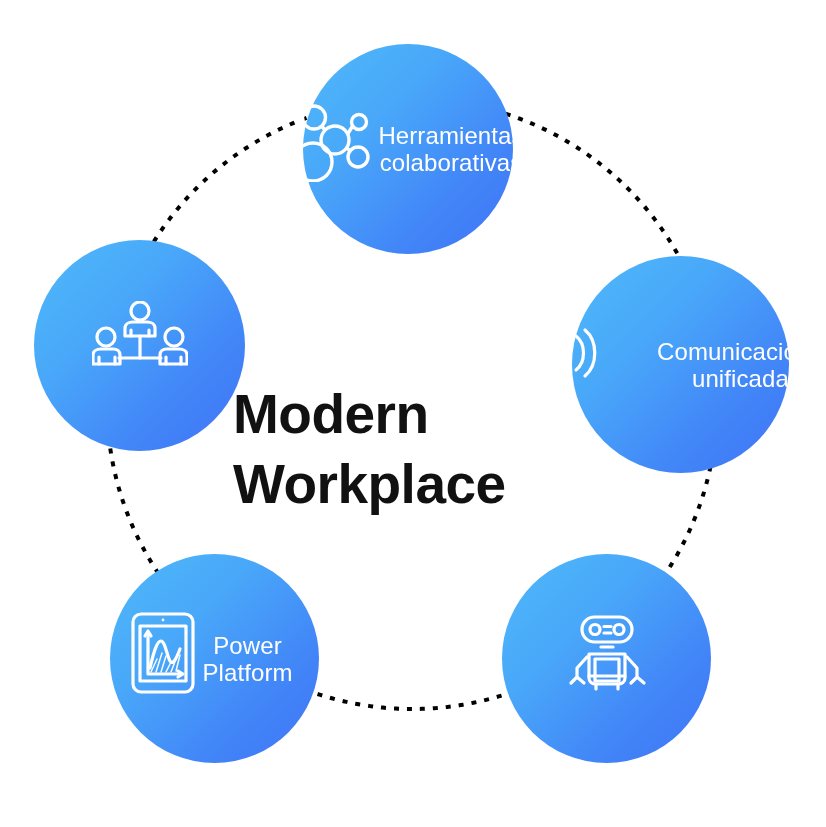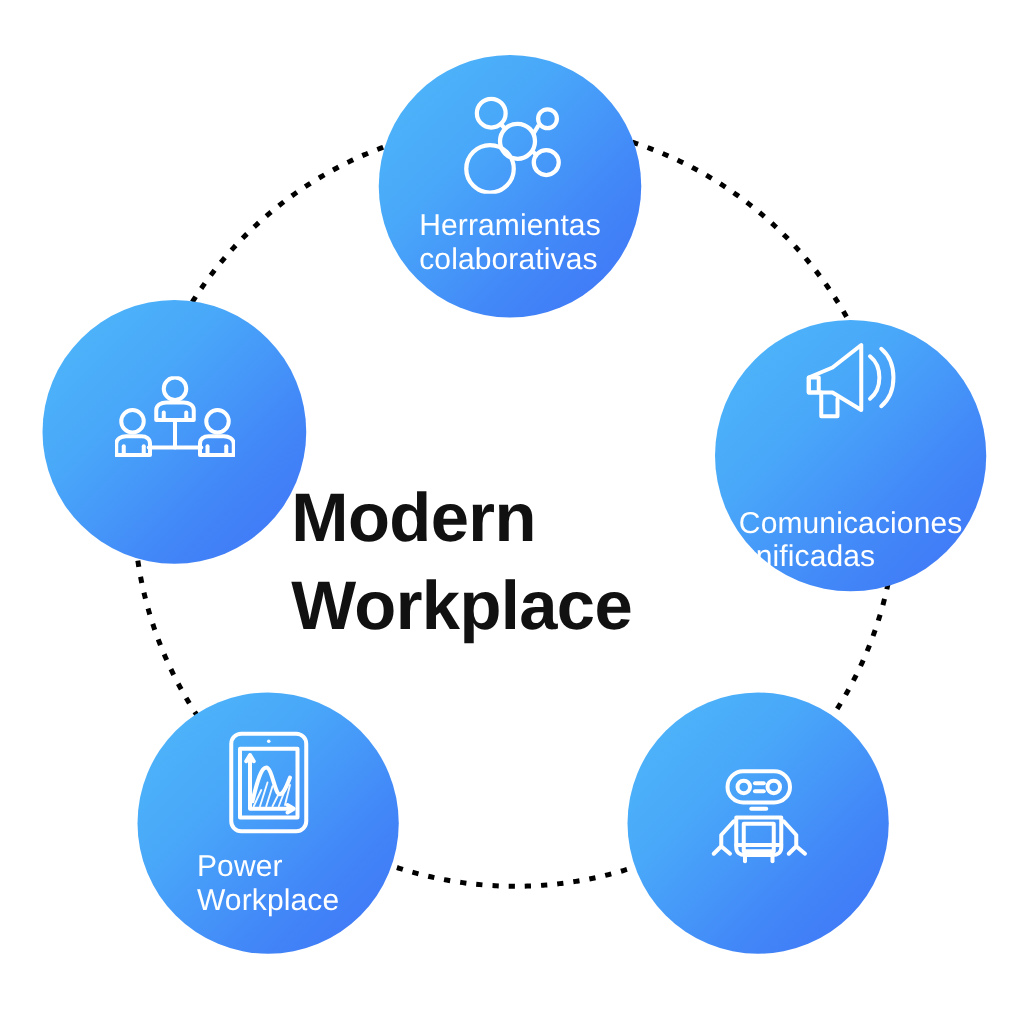--- a/index.html
+++ b/index.html
@@ -25,24 +25,25 @@
     top: 0;
     width: 826px;
     height: 827px;
     pointer-events: none;
   }
   .node {
     position: absolute;
     border-radius: 50%;
     background: linear-gradient(135deg, #4FB9FA 0%, #49A8F9 35%, #4287F8 70%, #3F73F6 100%);
     display: flex;
-    flex-direction: column;
+    flex-direction: row;
     align-items: center;
     justify-content: center;
     box-sizing: border-box;
+    text-align: center;
   }
   .node-icon {
     display: block;
     line-height: 0;
   }
   .node-label {
     color: #ffffff;
     font-size: 24px;
     line-height: 27px;
     font-weight: 400;
@@ -169,21 +170,21 @@
             <line x1="26" y1="61" x2="32" y2="42"></line>
             <line x1="31" y1="61" x2="36" y2="45"></line>
             <line x1="36" y1="61" x2="41" y2="51"></line>
             <line x1="41" y1="61" x2="46" y2="48"></line>
             <line x1="46" y1="60" x2="50" y2="44"></line>
           </g>
         </g>
       </svg>
     </span>
     <span class="node-label">Power
-Workplace</span>
+Platform</span>
   </div>
 
   <div class="node" id="node-it-innovation">
     <span class="node-icon">
       <svg width="96" height="78" viewBox="0 0 96 78" xmlns="http://www.w3.org/2000/svg">
         <g fill="none" stroke="#ffffff" stroke-width="3.2" stroke-linejoin="round" stroke-linecap="round">
 
           <circle cx="48" cy="10" r="9"></circle>
           <path d="M33 35 L33 27 C33 23, 37 21, 41 21 L55 21 C59 21, 63 23, 63 27 L63 35 Z"></path>
           <line x1="39" y1="35" x2="39" y2="29"></line>

